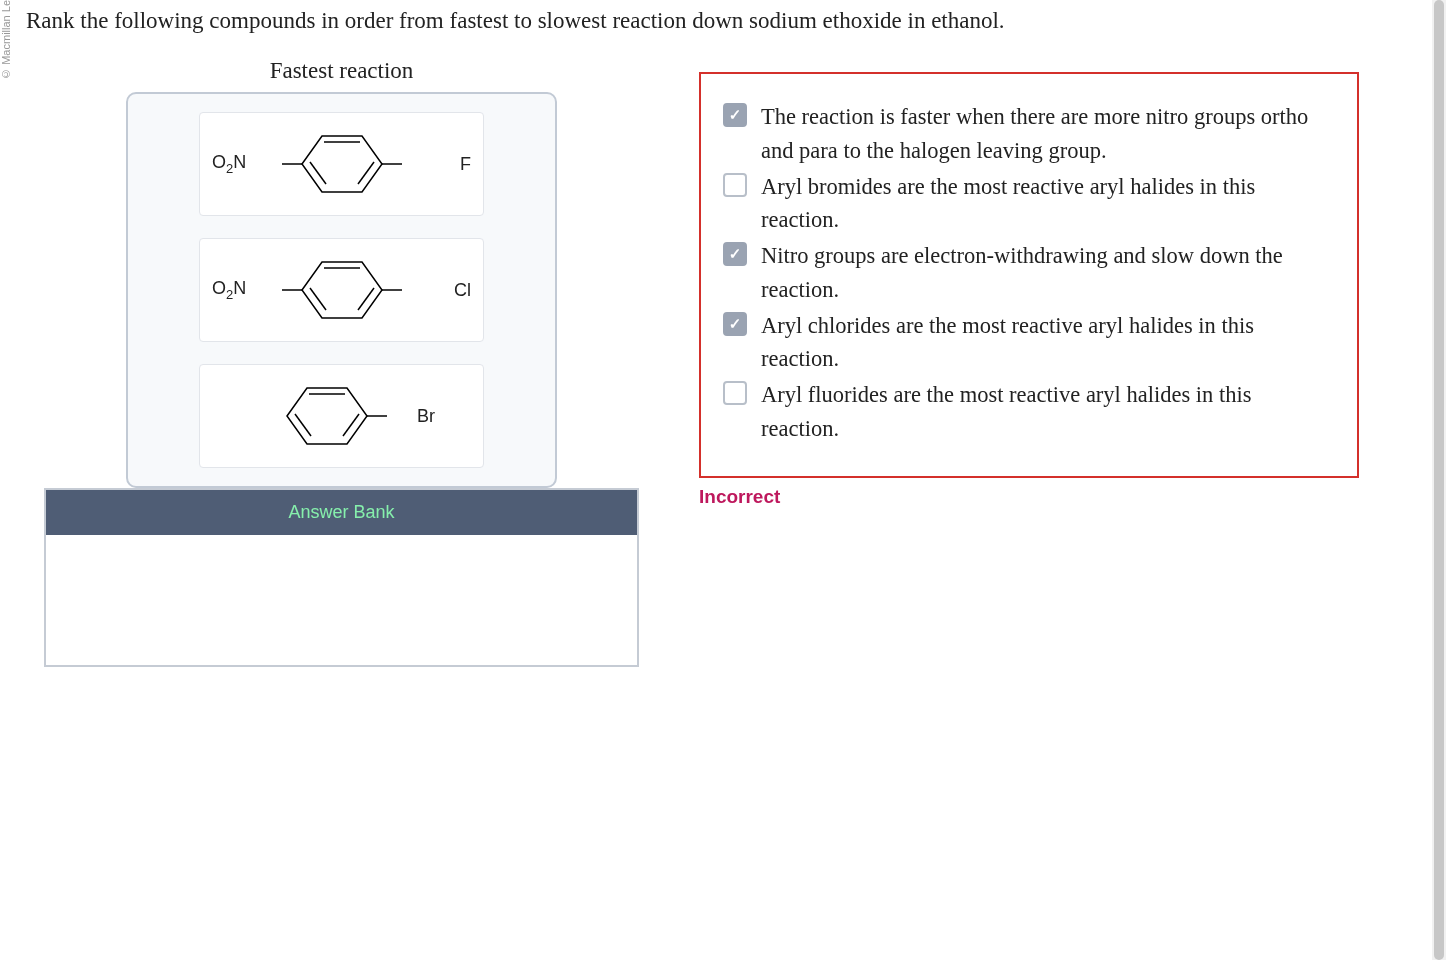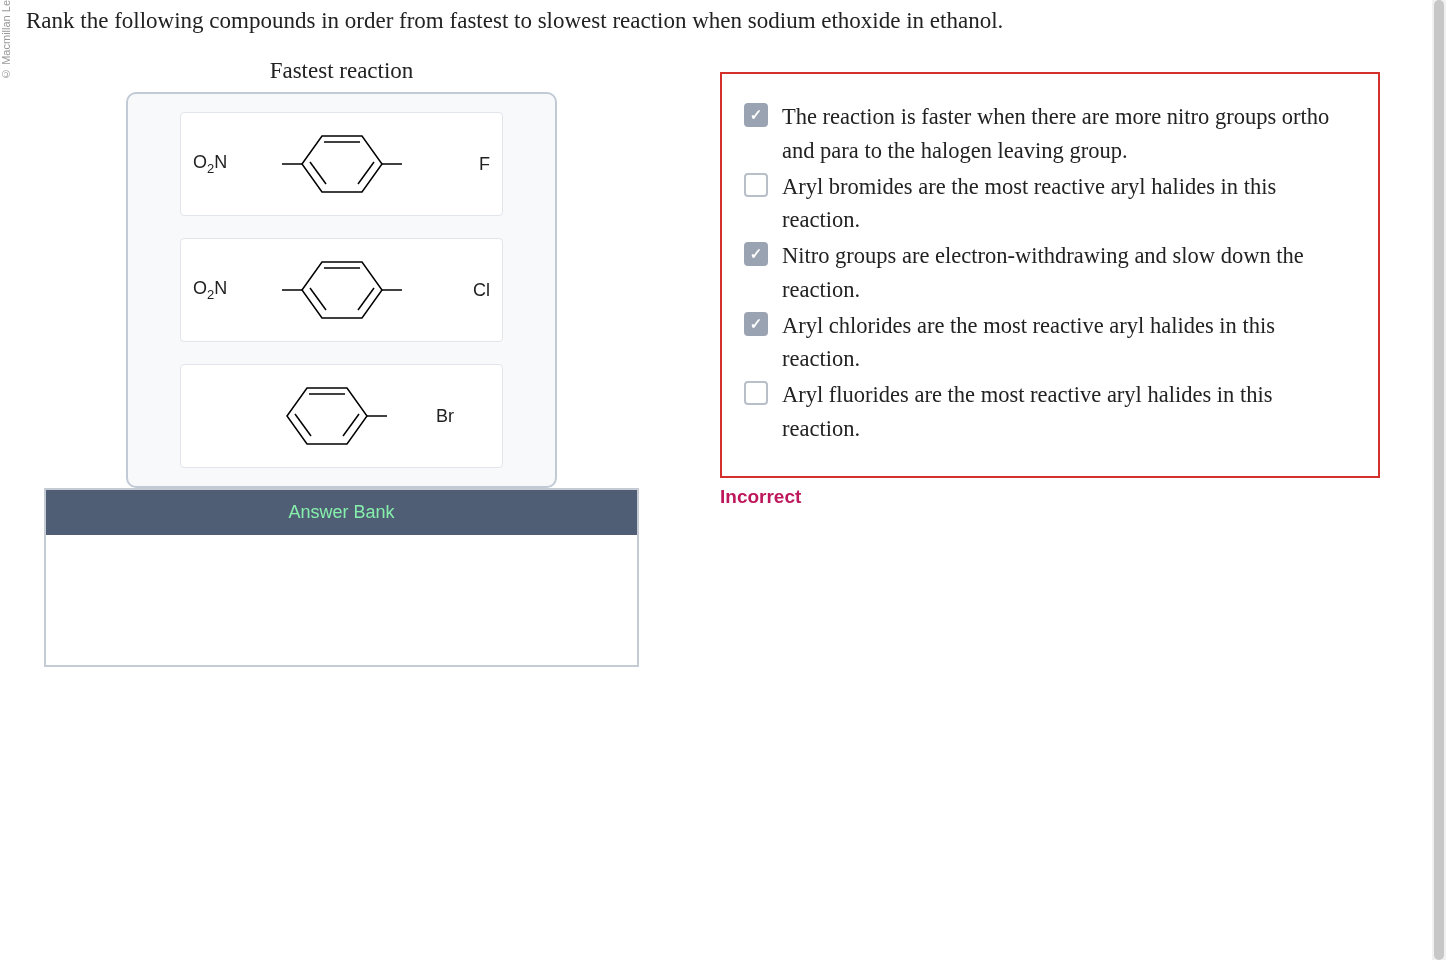--- a/index.html
+++ b/index.html
@@ -23,36 +23,36 @@
       color: #999;
       writing-mode: vertical-rl;
       transform: rotate(180deg);
     }
     .question-text {
       font-size: 23px;
       padding: 8px 10px 24px;
     }
     .main-container {
       display: flex;
-      gap: 81px;
+      gap: 60px;
       padding: 0 28px;
     }
     .left-column {
       width: 595px;
     }
     .label-text {
       font-size: 23px;
       text-align: center;
       margin-bottom: 8px;
     }
     .ranking-area {
       border: 2px solid #c2cad5;
       border-radius: 10px;
       background: #f7f9fb;
-      padding: 18px 52px;
+      padding: 18px 71px;
       margin: 0 82px;
       display: flex;
       flex-direction: column;
       gap: 22px;
     }
     .compound-card {
       background: #fff;
       border: 1px solid #e2e5ea;
       border-radius: 4px;
       height: 104px;
@@ -175,21 +175,21 @@
       height: 100%;
       background: #c7c7c7;
       border-radius: 5px;
     }
   </style>
 </head>
 <body>
 
 <div class="vertical-copyright">© Macmillan Le</div>
 
-<div class="question-text">Rank the following compounds in order from fastest to slowest reaction when sodium ethoxide in ethanol.</div>
+<div class="question-text">Rank the following compounds in order from fastest to slowest reaction down sodium ethoxide in ethanol.</div>
 
 <div class="main-container">
 
   <div class="left-column">
     <div class="label-text">Fastest reaction</div>
 
     <div class="ranking-area">
 
       <div class="compound-card">
         <span class="subst-left">O<span class="sub">2</span>N</span>

